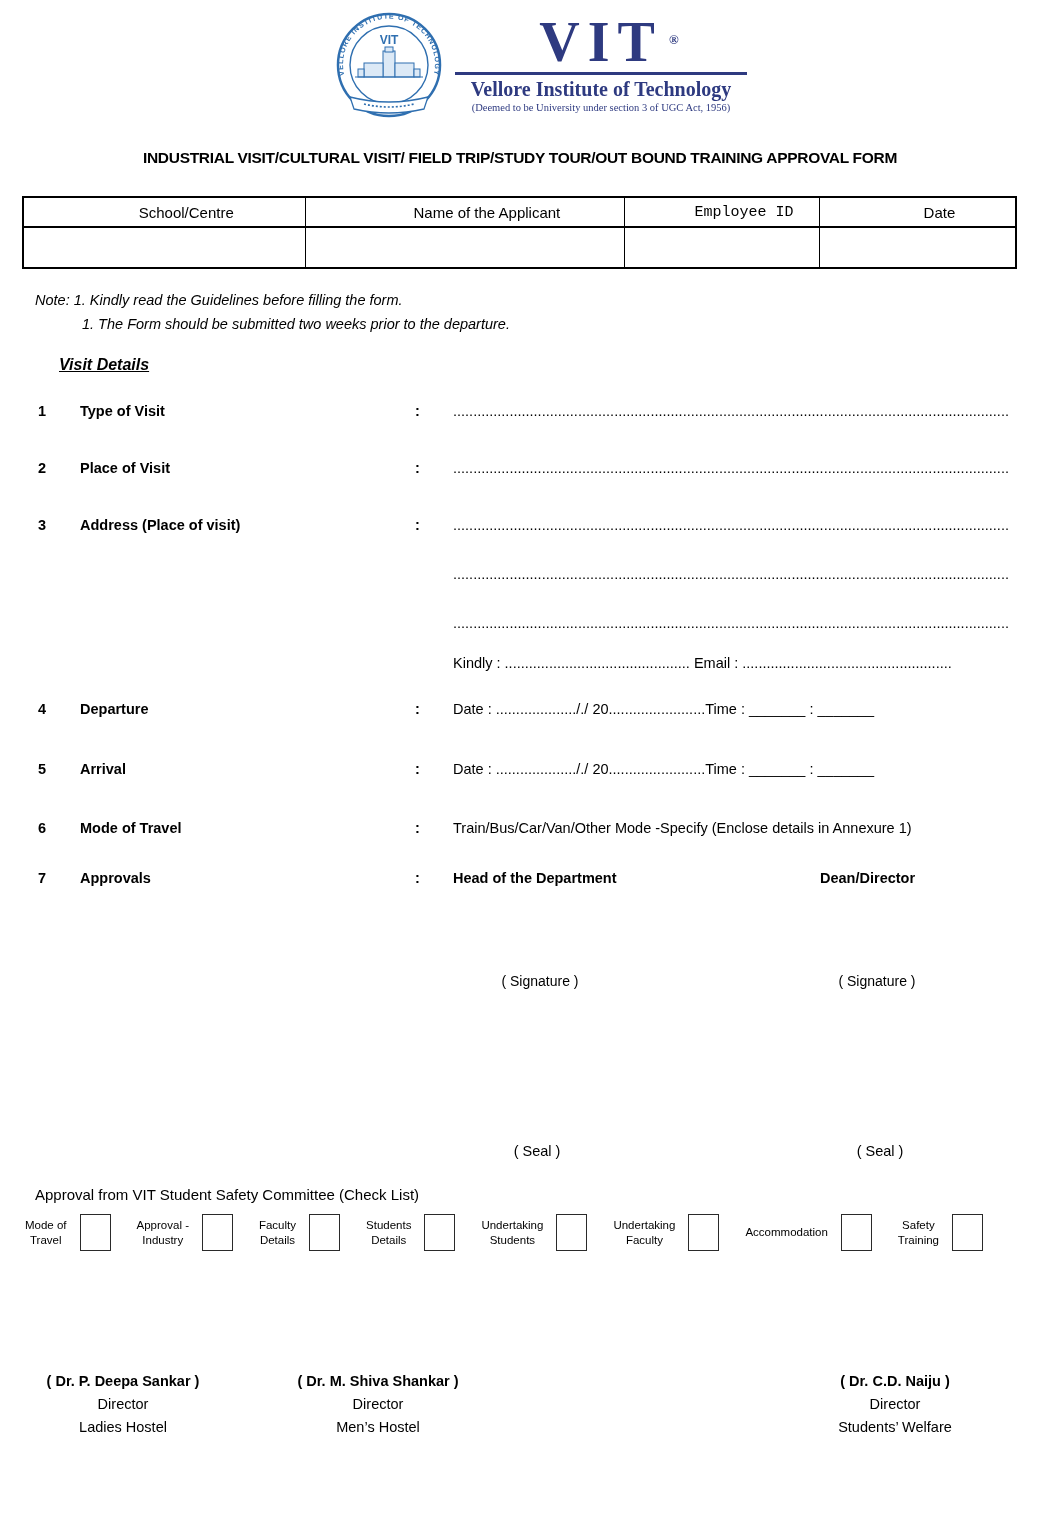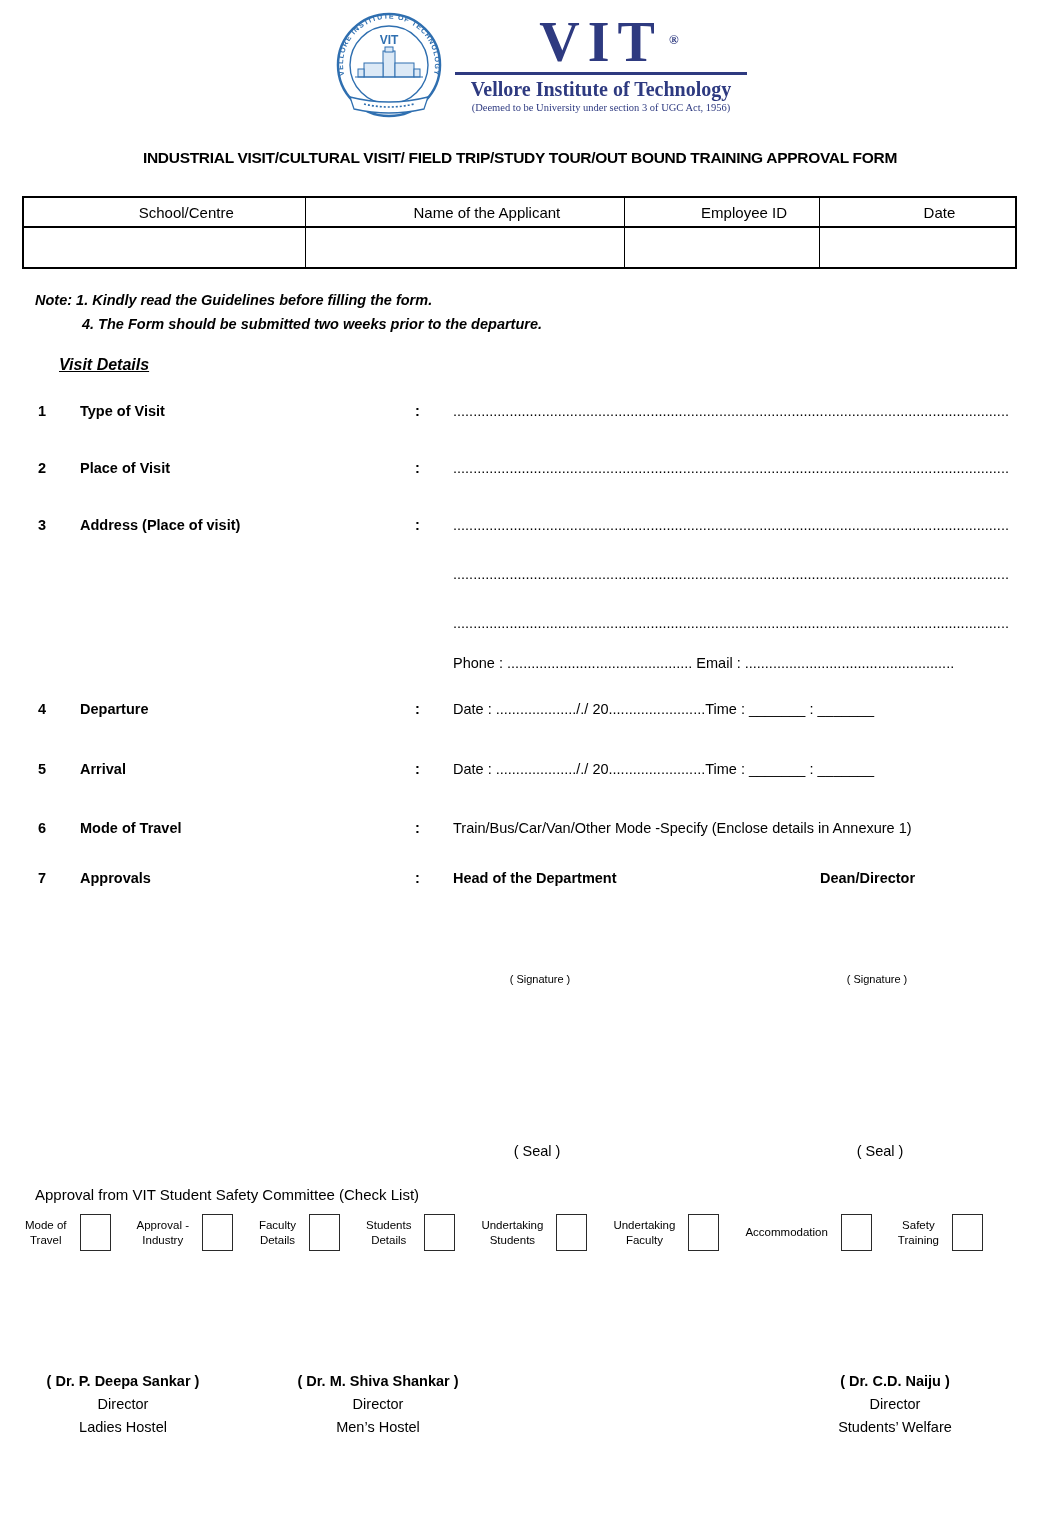--- a/index.html
+++ b/index.html
@@ -24,24 +24,24 @@
   .page-title { position:absolute; top:149px; left:0; width:100%; text-align:center;
                 font-weight:bold; font-size:15.5px; letter-spacing:-0.3px; }
 
   
   .info-table { position:absolute; top:196px; left:22px; width:995px; border-collapse:collapse; }
   .info-table td { border:1px solid #000; font-size:15px; text-align:center;padding-left:45px; }
   .info-table tr.hdr td { height:26px; }
   .info-table tr.body td { height:37px; }
   .info-table { border:2px solid #000; }
   .info-table tr.hdr td { border-bottom:2px solid #000; }
-  .col-a { width:28.4%; } .col-b { width:32.2%; } .col-c { width:19.6%; } .col-d { width:19.8%;margin-top:24px; }
-
-  
-  .note { position:absolute; top:288px; left:35px; font-weight:bold; font-style:italic;
+  .col-a { width:28.4%; } .col-b { width:32.2%; } .col-c { width:19.6%;font-family:Liberation Mono, monospace; } .col-d { width:19.8%;margin-top:24px; }
+
+  
+  .note { position:absolute; top:288px; left:35px; font-weight:normal; font-style:italic;
           font-size:14.5px; line-height:24px; }
   .note-l2 { padding-left:47px; }
 
   
   .visit-heading { position:absolute; top:356px; left:35px; font-weight:bold; font-style:italic;
                    font-size:16px; text-decoration:underline;margin-left:24px; }
 
   
   .item-row { position:absolute; left:38px; width:972px; display:grid;
               grid-template-columns:42px 335px 38px 1fr; font-size:14.5px; align-items:start; }
@@ -49,21 +49,21 @@
   .i-colon { font-weight:bold; }
   .i-value { overflow:hidden; white-space:nowrap; }
   .addr-line { overflow:hidden; white-space:nowrap; }
   .addr-gap { margin-top:33px; }
   .phone-gap { margin-top:24px; }
   .appr-value { display:flex; }
   .appr-left { flex:none; width:367px; font-weight:bold; }
   .appr-right { font-weight:bold; }
 
   
-  .sig { position:absolute; top:973px; width:200px; text-align:center; font-size:11px; }
+  .sig { position:absolute; top:973px; width:200px; text-align:center; font-size:14px; }
   .sig-left { left:440px; } .sig-right { left:777px; }
   .seal-txt { position:absolute; top:1143px; width:200px; text-align:center; font-size:14.5px; }
   .seal-left { left:437px; } .seal-right { left:780px; }
 
   
   .check-title { position:absolute; top:1186px; left:35px; font-size:15px; }
   .check-row { position:absolute; top:1214px; left:25px; width:958px; display:flex;
                justify-content:space-between; align-items:center;gap:11px; }
   .check-group { display:flex; align-items:center; gap:13px; }
   .check-label { font-size:11.5px; line-height:15px; text-align:center; }
@@ -128,21 +128,21 @@
       <td></td>
       <td></td>
       <td></td>
       <td></td>
     </tr>
   </tbody>
     </table>
 
   <div class="note">
     <div>Note: 1. Kindly read the Guidelines before filling the form.</div>
-    <div class="note-l2">4. The Form should be submitted two weeks prior to the departure.</div>
+    <div class="note-l2">1. The Form should be submitted two weeks prior to the departure.</div>
   </div>
 
   <div class="visit-heading">Visit Details</div>
 
   <div class="item-row" style="top:403px">
     <span class="i-num">1</span>
     <span class="i-label">Type of Visit</span>
     <span class="i-colon">:</span>
     <span class="i-value">............................................................................................................................................</span>
   </div>
@@ -155,21 +155,21 @@
   </div>
 
   <div class="item-row" style="top:517px">
     <span class="i-num">3</span>
     <span class="i-label">Address (Place of visit)</span>
     <span class="i-colon">:</span>
     <div class="i-value" style="white-space:normal">
       <div class="addr-line">............................................................................................................................................</div>
       <div class="addr-line addr-gap">............................................................................................................................................</div>
       <div class="addr-line addr-gap">............................................................................................................................................</div>
-      <div class="addr-line phone-gap">Phone : ..............................................    Email : ....................................................</div>
+      <div class="addr-line phone-gap">Kindly : ..............................................    Email : ....................................................</div>
     </div>
   </div>
 
   <div class="item-row" style="top:701px">
     <span class="i-num">4</span>
     <span class="i-label">Departure</span>
     <span class="i-colon">:</span>
     <span class="i-value">Date : ...................././ 20........................Time :    _______ : _______</span>
   </div>
 

